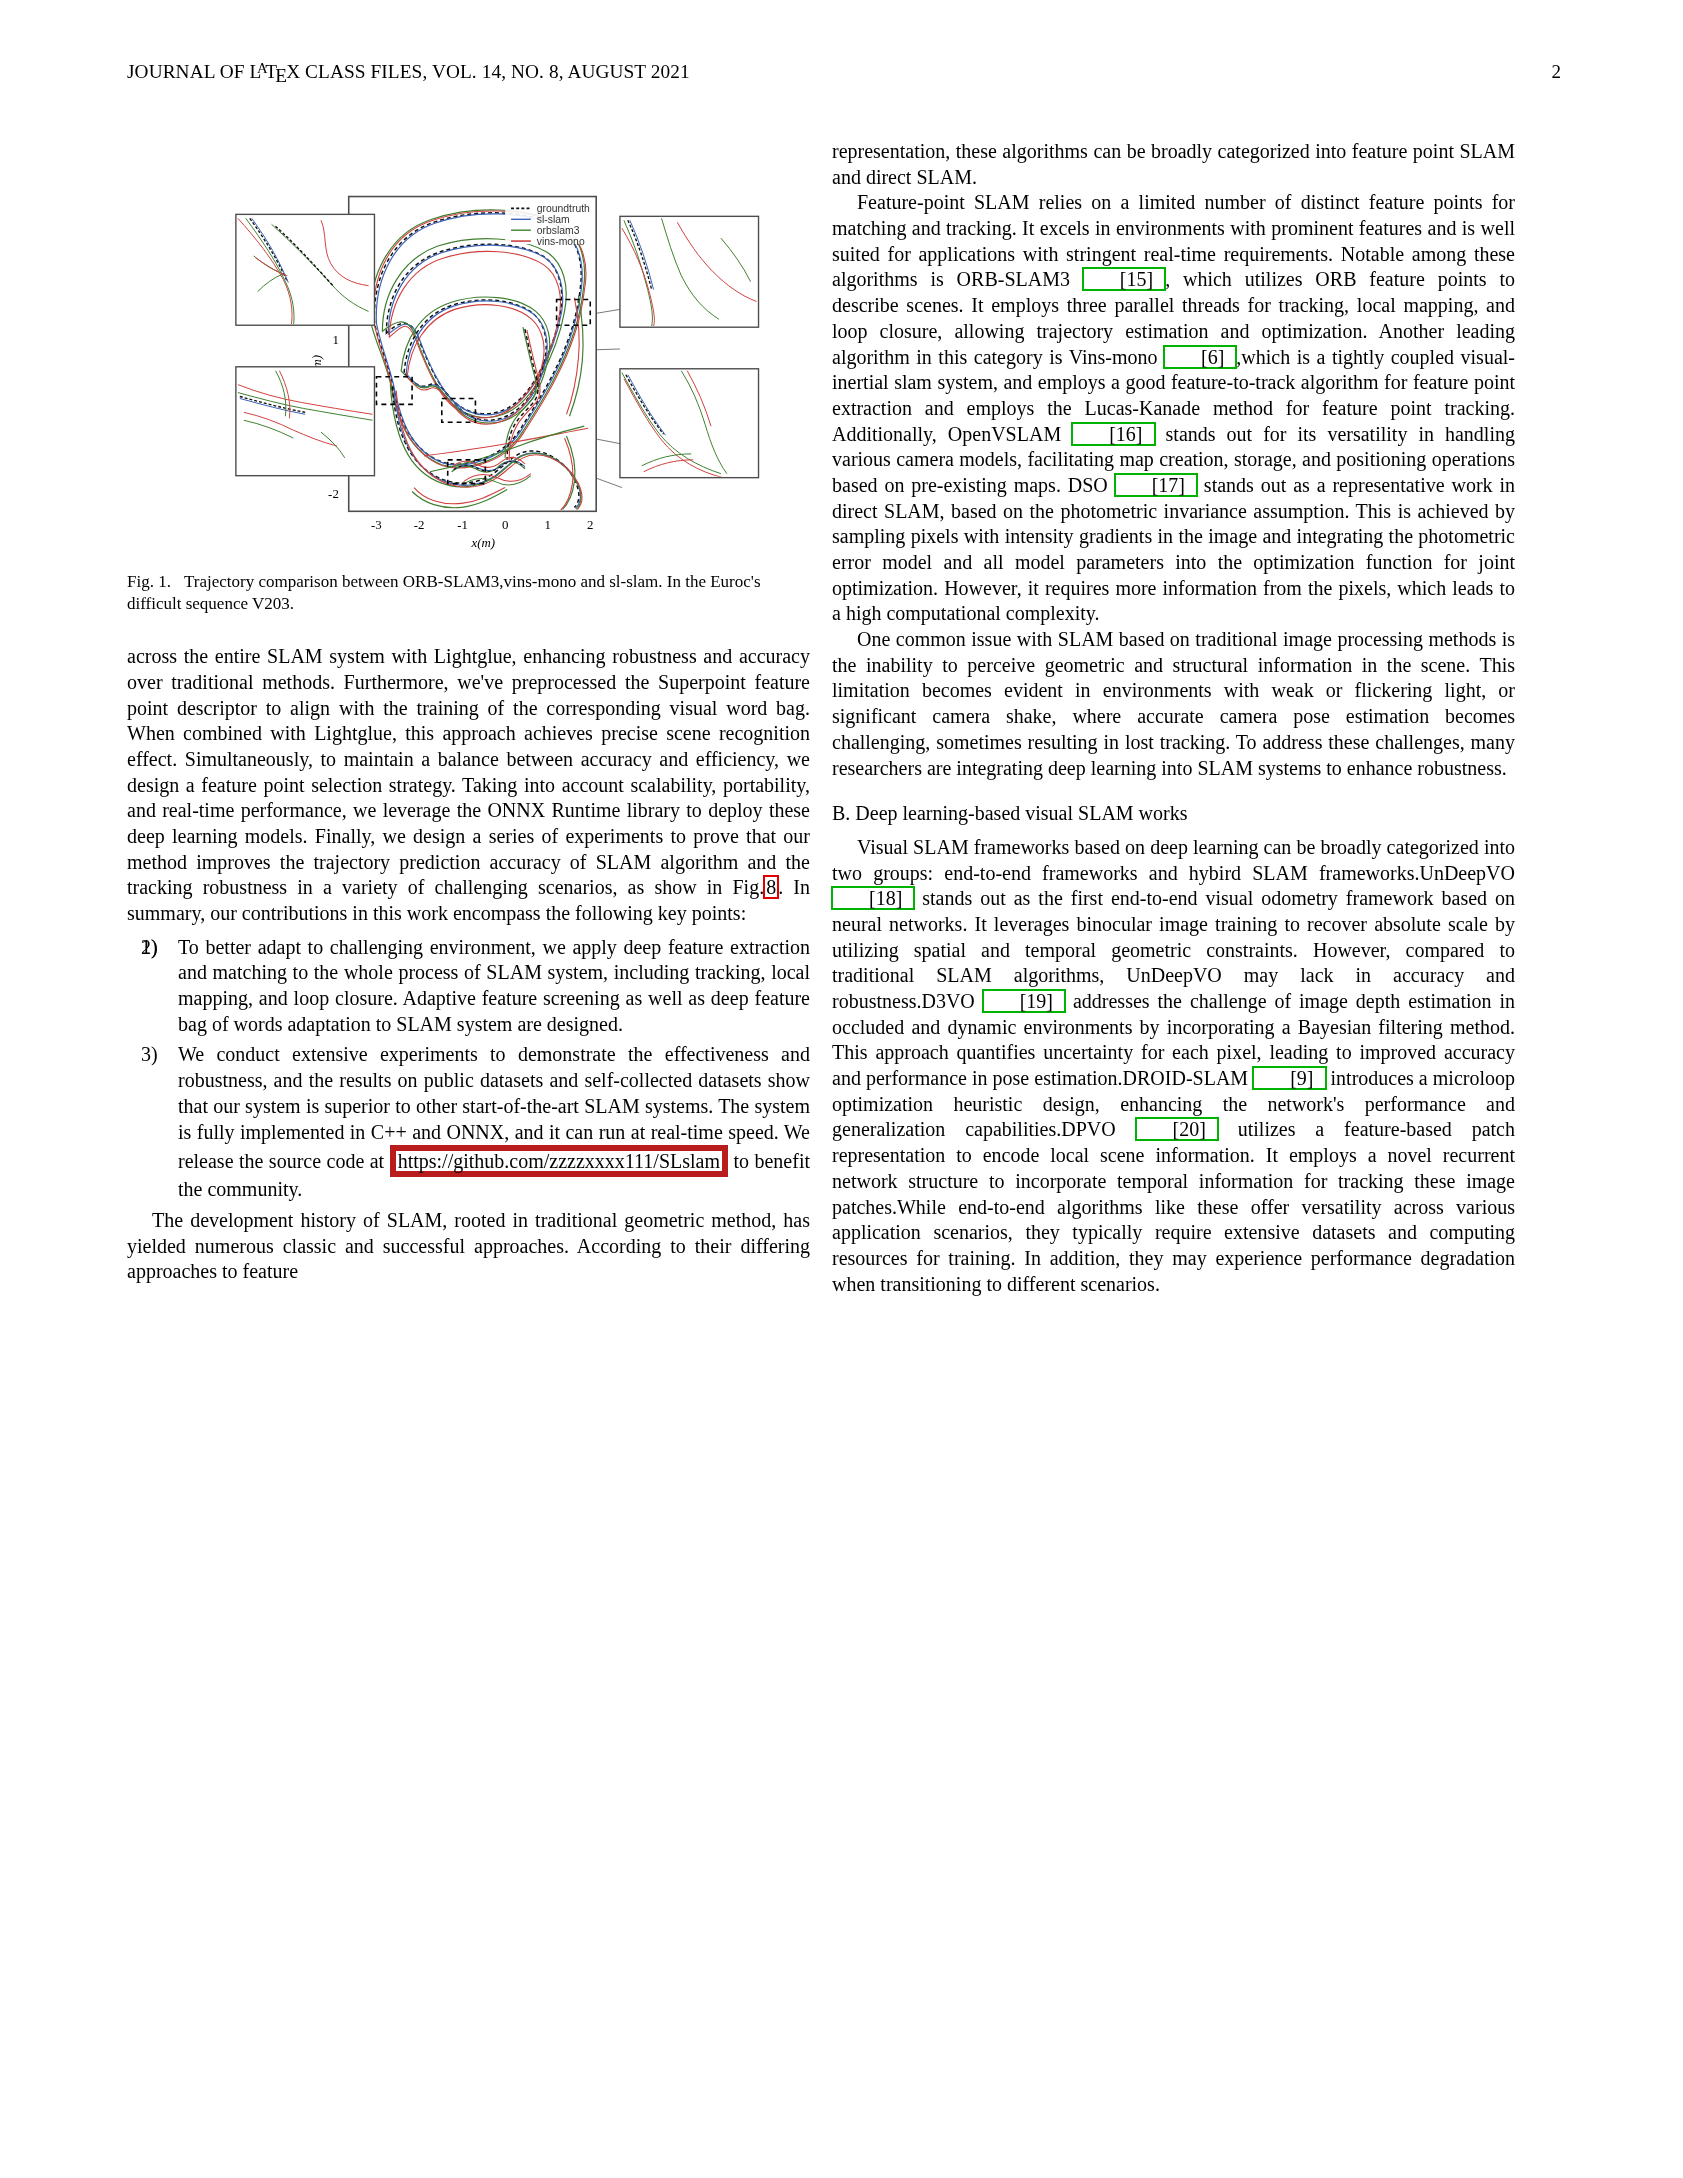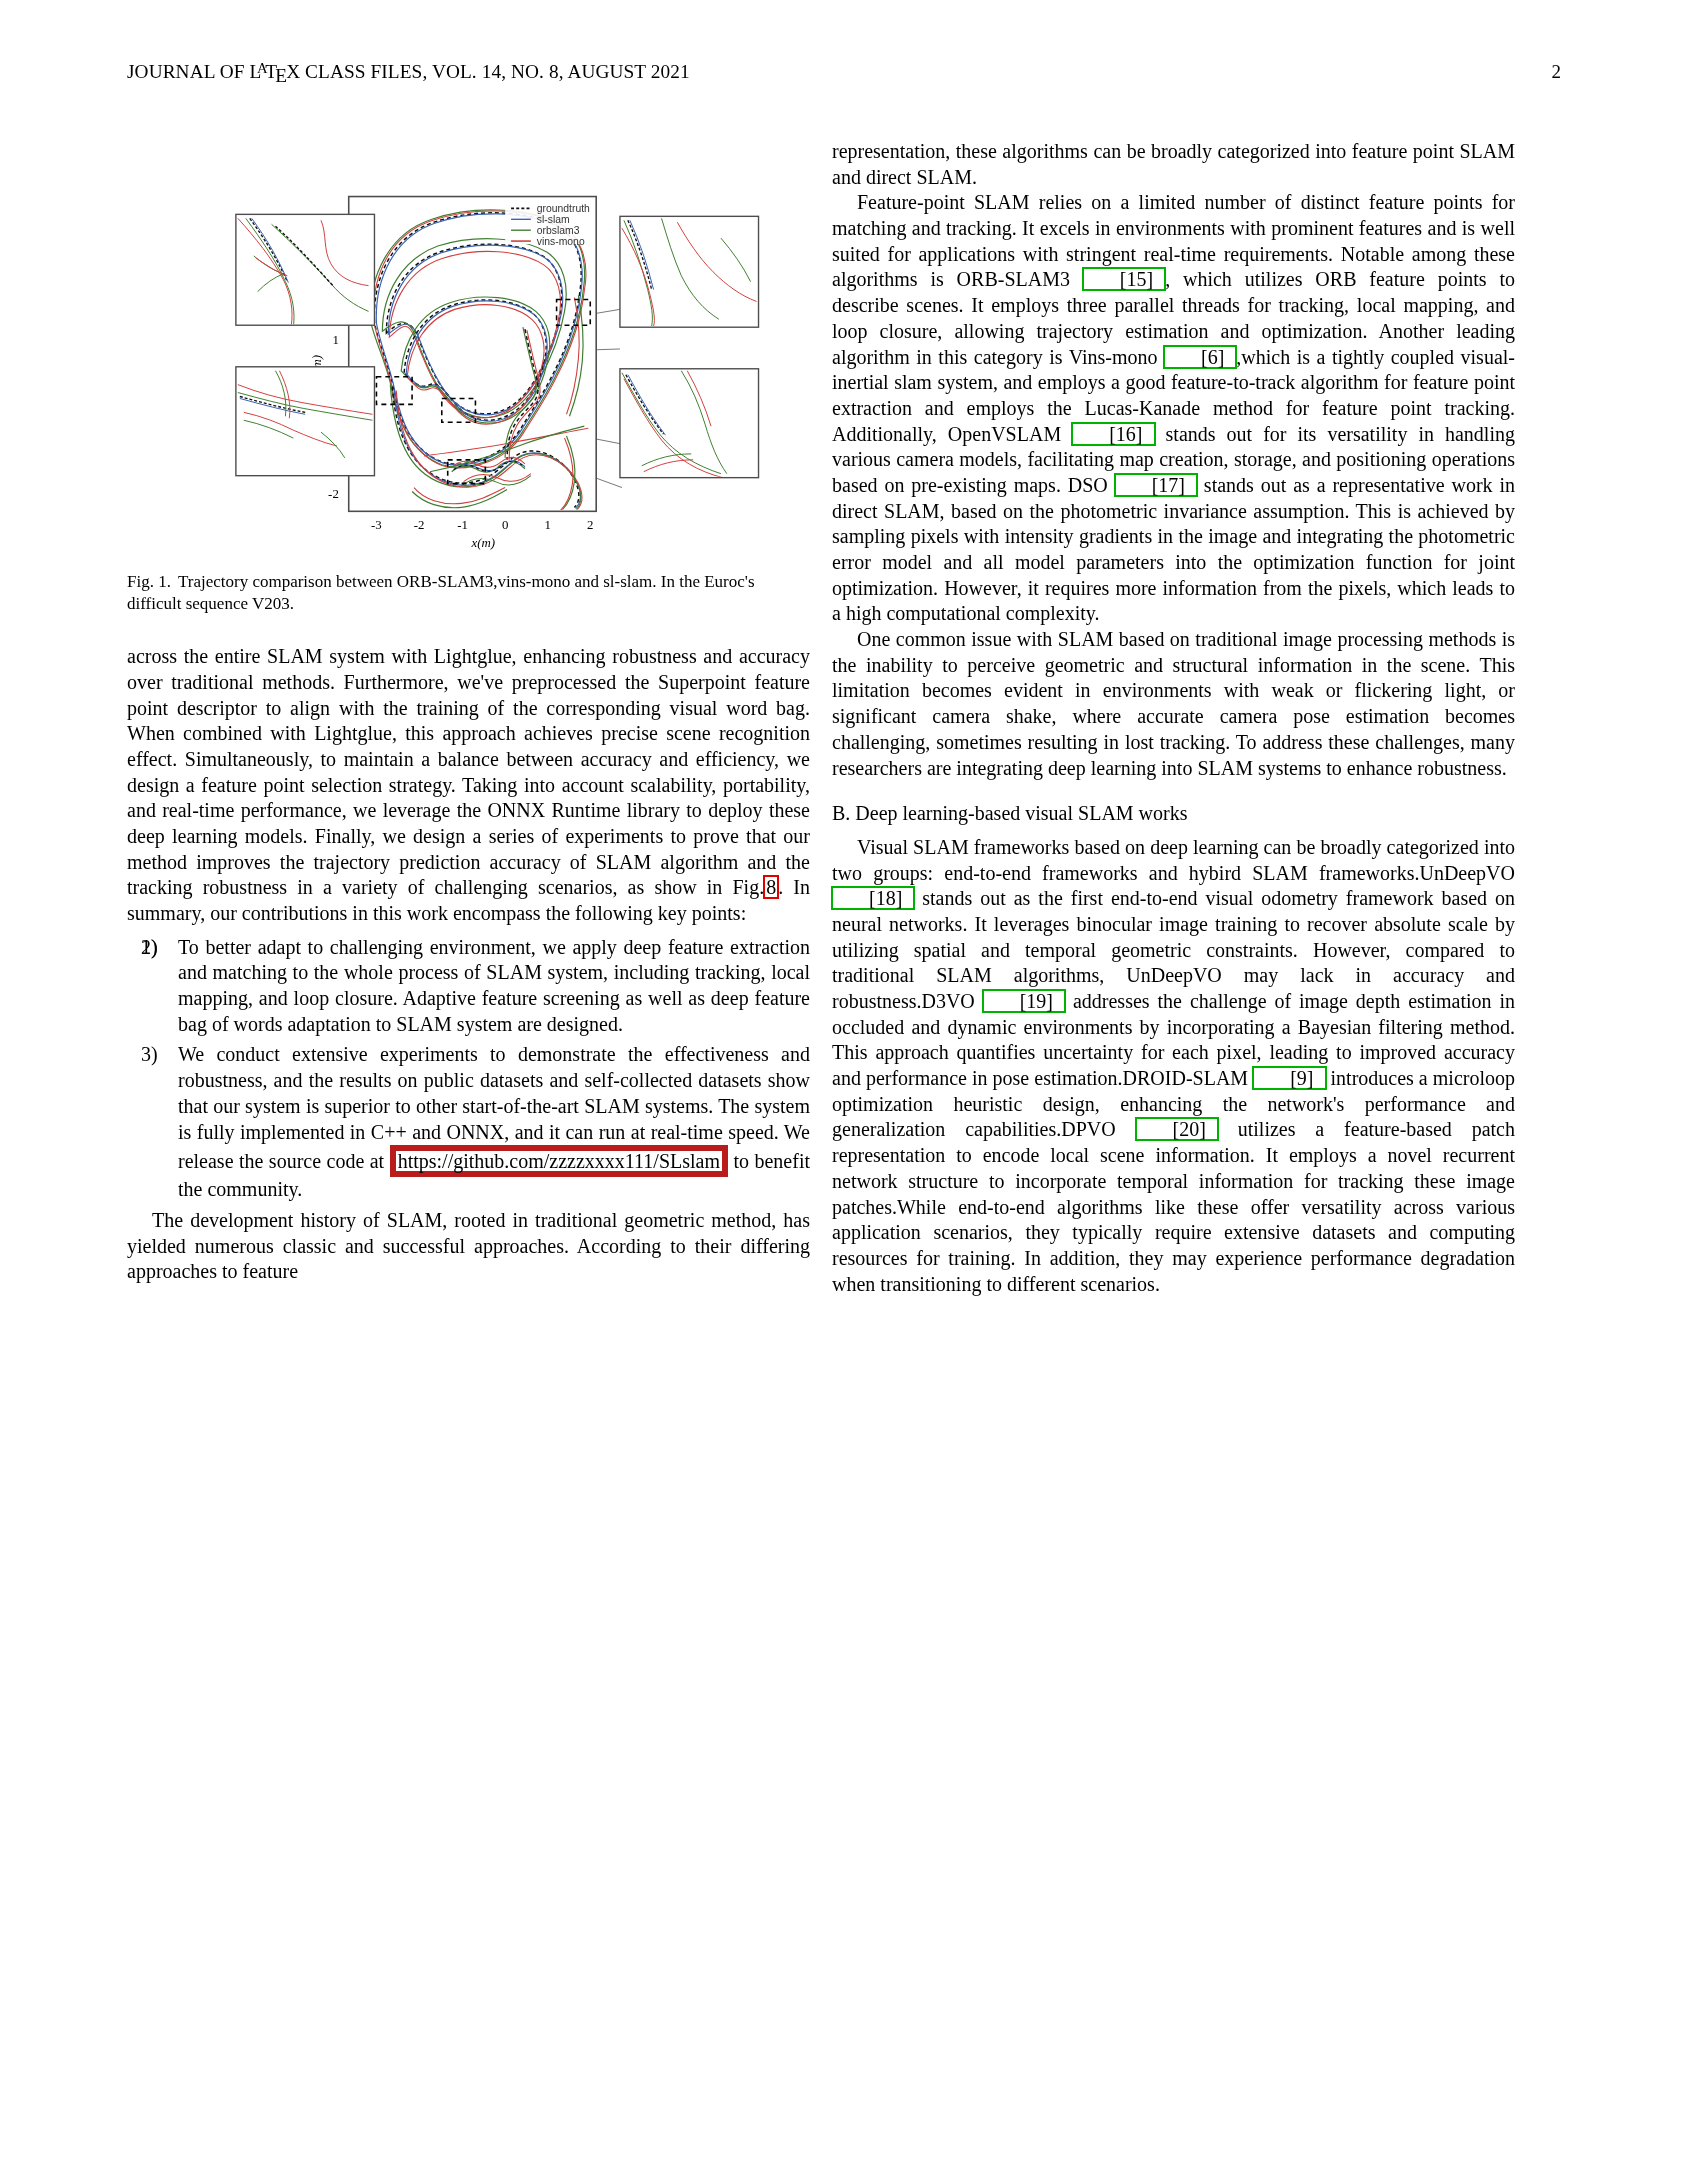--- a/index.html
+++ b/index.html
@@ -70,21 +70,21 @@
     position: relative;
   }
   .figcaption {
     font-size: 17px;
     line-height: 1.27;
     text-align: left;
     text-indent: 0;
     margin-top: 16px;
     margin-bottom: 30px;
   }
-  .figcaption .tag { margin-right: 7px; font-family: Liberation Serif, serif; }
+  .figcaption .tag { margin-right: 13px; font-family: Liberation Serif, serif; }
 
   
   .sec-head {
     text-align: center;
     font-variant: small-caps;
     font-size: 21px;
     margin: 34px 0 14px 0;
     letter-spacing: 0.3px;
     text-indent: 0;
   }

